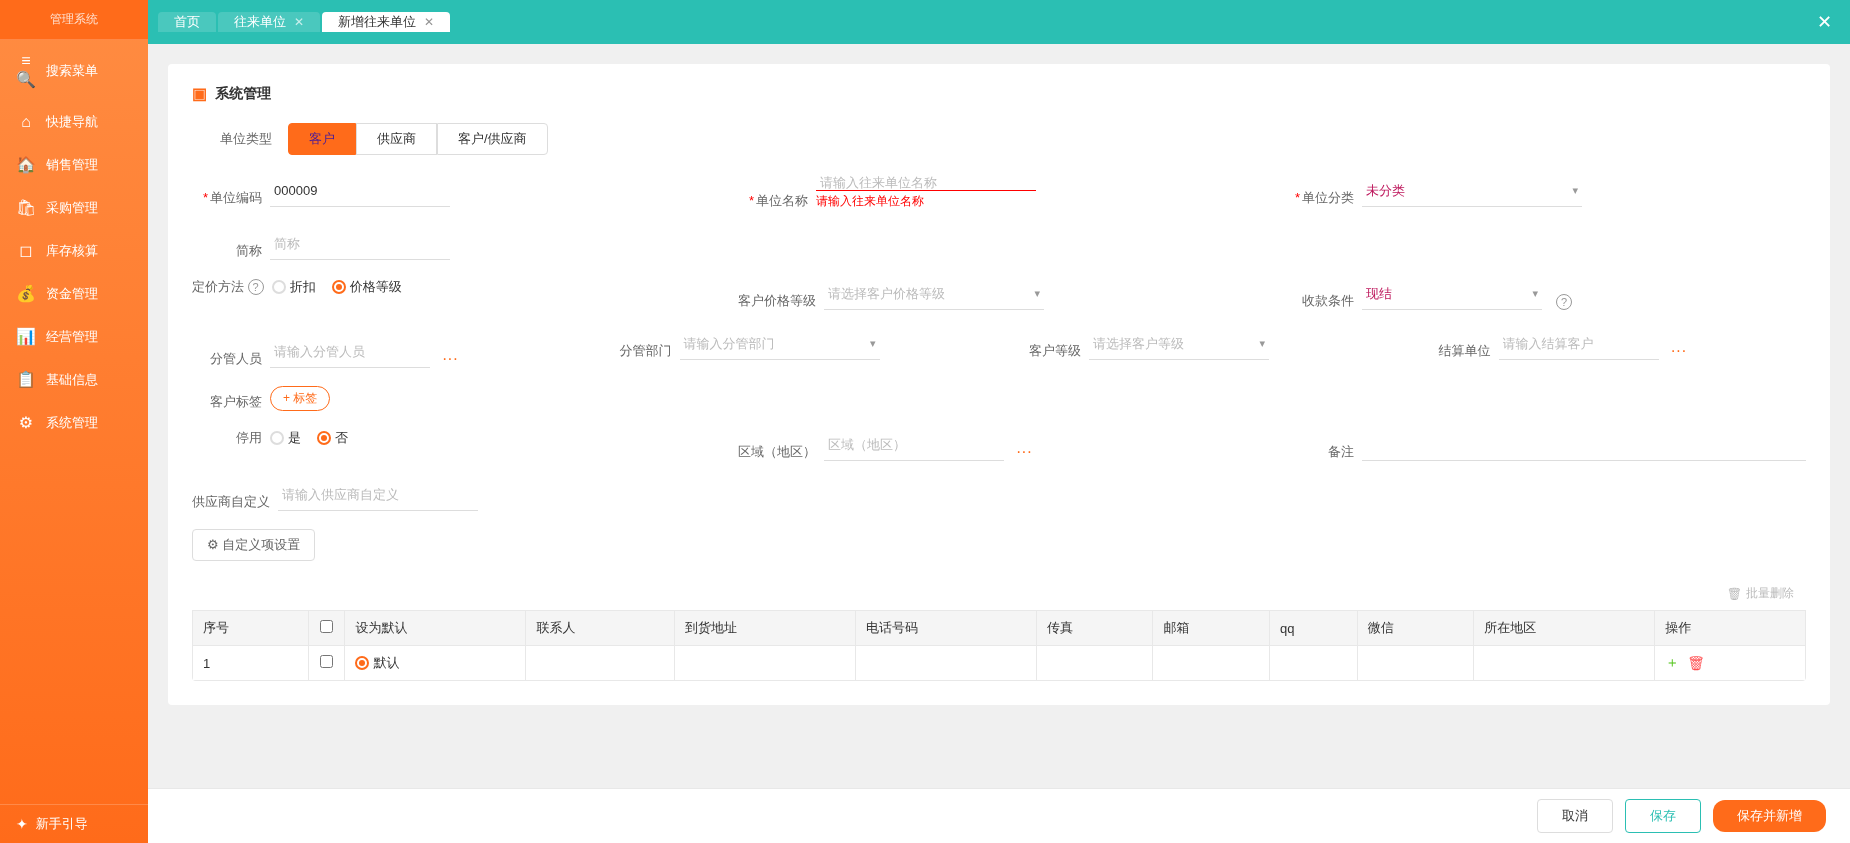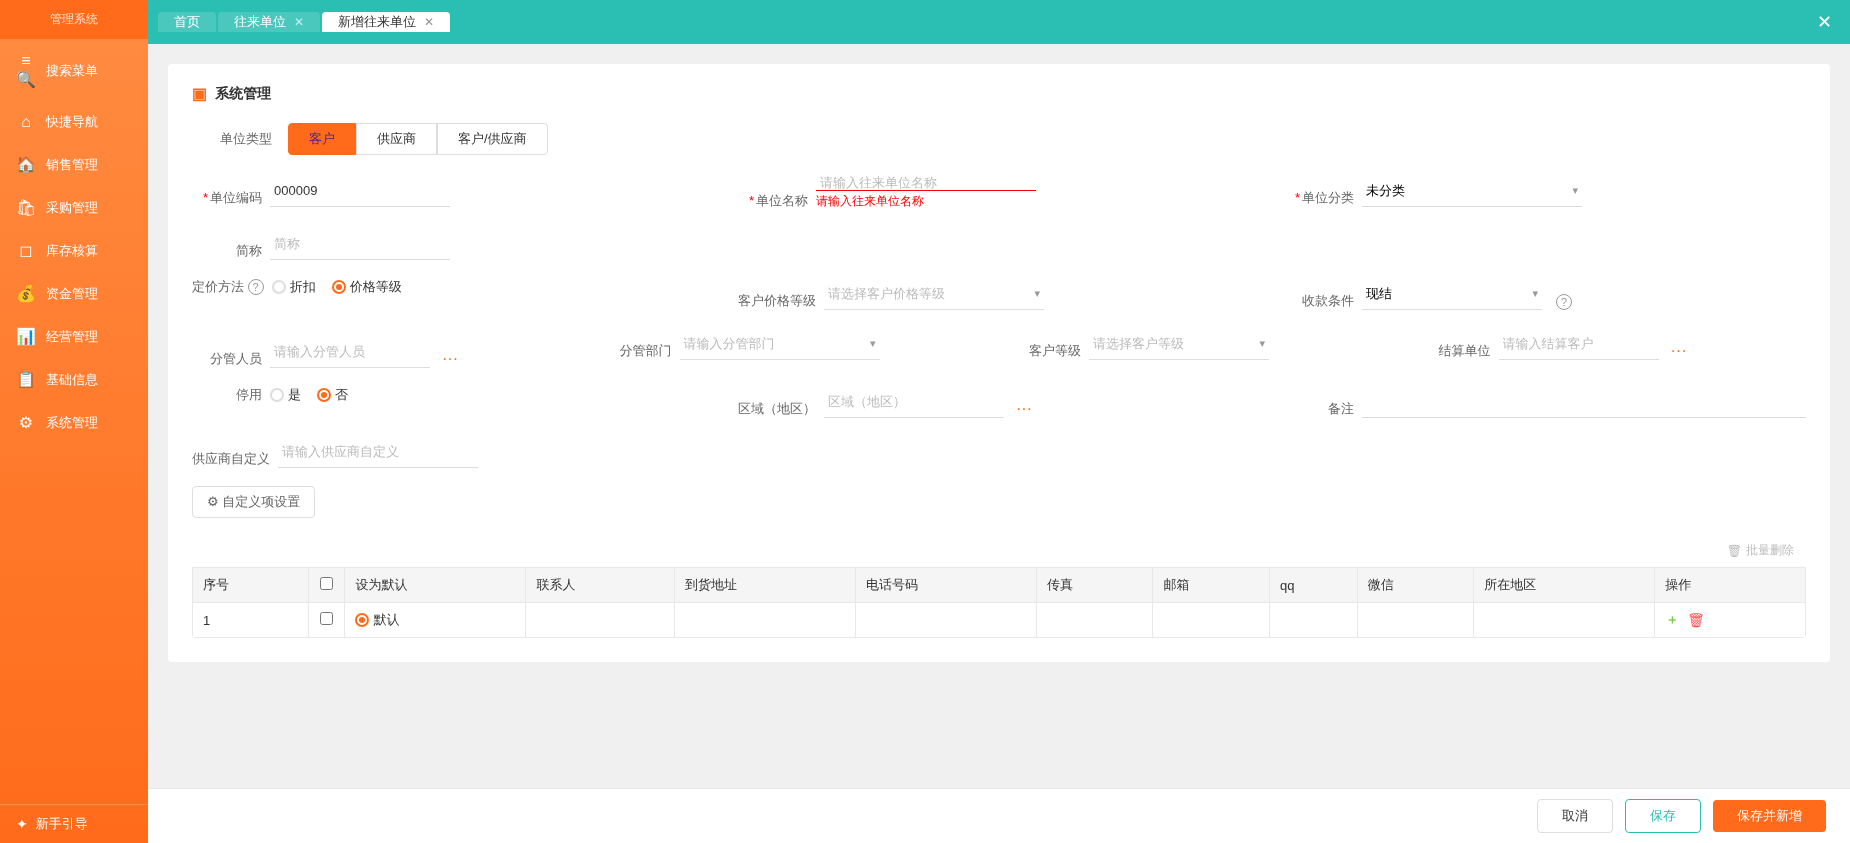--- a/index.html
+++ b/index.html
@@ -217,21 +217,21 @@
       padding: 0 4px;
       cursor: pointer;
       background: transparent;
       gap: 4px;
     }
     .field-select .select-text {
       flex: 1;
       color: #bbb;
       font-size: 13px;
     }
-    .field-select .select-text.has-value { color: #000000; }
+    .field-select .select-text.has-value { color: #be185d; }
     .field-select .chevron { color: #999; font-size: 11px; }
 
     
     .radio-group {
       display: flex;
       align-items: center;
       gap: 16px;
     }
     .radio-item {
       display: flex;
@@ -381,21 +381,21 @@
       background: white;
       border-radius: 4px;
       cursor: pointer;
       font-size: 13px;
       color: #2bbfb3;
     }
     .btn-save-new {
       padding: 7px 24px;
       border: none;
       background: #ff6b1a;
-      border-radius: 4px;
+      border-radius: 12px;
       cursor: pointer;
       font-size: 13px;
       color: white;
     }
 
     
     .help-icon {
       width: 16px;
       height: 16px;
       border-radius: 50%;
@@ -576,20 +576,26 @@
             <span class="chevron">▾</span>
           </div>
         </div>
         <div class="form-field" style="margin-left: 24px;">
           <span class="field-label">结算单位</span>
           <input class="field-input" type="text" placeholder="请输入结算客户" style="max-width: 160px;">
           <span class="more-btn">···</span>
         </div>
       </div>
 
+      <div class="form-row">
+        <div class="form-field">
+          <span class="field-label">客户标签</span>
+          <button class="tag-btn">+ 标签</button>
+        </div>
+      </div>
 
       <div class="form-row">
         <div class="form-field">
           <span class="field-label">停用</span>
           <div class="radio-group">
             <label class="radio-item">
               <span class="radio-circle"></span>
               <span>是</span>
             </label>
             <label class="radio-item">

